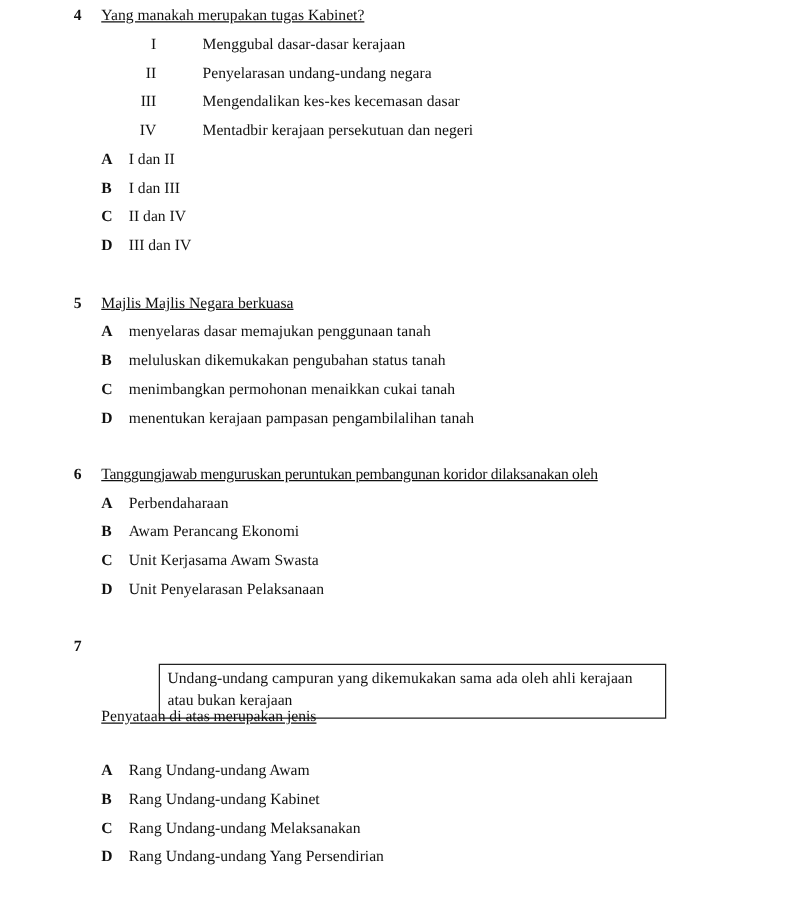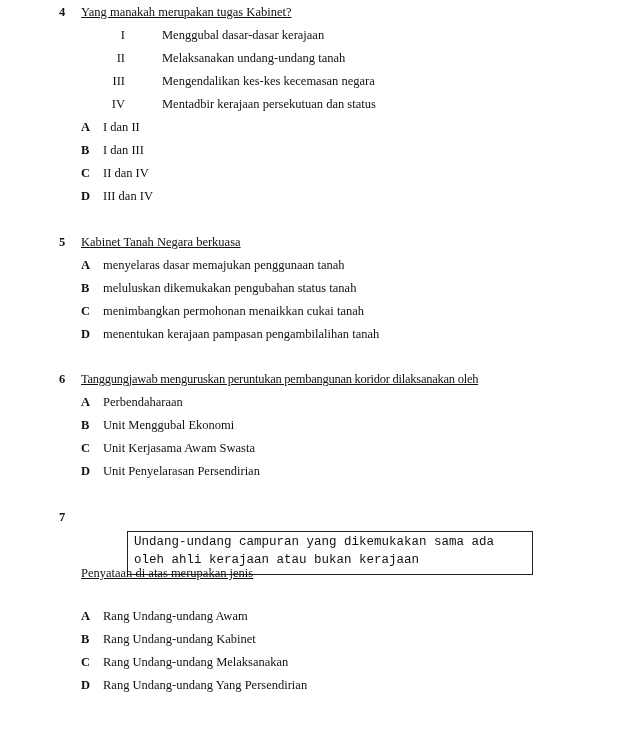--- a/index.html
+++ b/index.html
@@ -24,83 +24,82 @@
   .opt-letter { font-weight: bold; left: 81px; }
   .opt-text { left: 103px; }
   .box {
     position: absolute;
     left: 127px;
     top: 531px;
     width: 404px;
     height: 42px;
     border: 1px solid #222222;
     box-sizing: content-box;
-    font-family: Liberation Mono, monospace;
   }
   .box-text {
     position: absolute;
     left: 6px;
     top: 1px;
     width: 396px;
     line-height: 18px;
     white-space: normal;
   }
 </style>
 </head>
 <body>
 
 <div>
   <span class="abs qnum" style="top:5px">4</span>
   <span class="abs stem" style="top:5px">Yang manakah merupakan tugas Kabinet?</span>
 
   <span class="abs roman" style="top:28px">I</span>
   <span class="abs roman-text" style="top:28px">Menggubal dasar-dasar kerajaan</span>
   <span class="abs roman" style="top:51px">II</span>
-  <span class="abs roman-text" style="top:51px">Melaksanakan undang-undang tanah</span>
+  <span class="abs roman-text" style="top:51px">Penyelarasan undang-undang negara</span>
   <span class="abs roman" style="top:74px">III</span>
-  <span class="abs roman-text" style="top:74px">Mengendalikan kes-kes kecemasan negara</span>
+  <span class="abs roman-text" style="top:74px">Mengendalikan kes-kes kecemasan dasar</span>
   <span class="abs roman" style="top:97px">IV</span>
-  <span class="abs roman-text" style="top:97px">Mentadbir kerajaan persekutuan dan status</span>
+  <span class="abs roman-text" style="top:97px">Mentadbir kerajaan persekutuan dan negeri</span>
 
   <span class="abs opt-letter" style="top:120px">A</span>
   <span class="abs opt-text" style="top:120px">I dan II</span>
   <span class="abs opt-letter" style="top:143px">B</span>
   <span class="abs opt-text" style="top:143px">I dan III</span>
   <span class="abs opt-letter" style="top:166px">C</span>
   <span class="abs opt-text" style="top:166px">II dan IV</span>
   <span class="abs opt-letter" style="top:189px">D</span>
   <span class="abs opt-text" style="top:189px">III dan IV</span>
 </div>
 
 <div>
   <span class="abs qnum" style="top:235px">5</span>
-  <span class="abs stem" style="top:235px">Kabinet Tanah Negara berkuasa</span>
+  <span class="abs stem" style="top:235px">Majlis Majlis Negara berkuasa</span>
 
   <span class="abs opt-letter" style="top:258px">A</span>
   <span class="abs opt-text" style="top:258px">menyelaras dasar memajukan penggunaan tanah</span>
   <span class="abs opt-letter" style="top:281px">B</span>
   <span class="abs opt-text" style="top:281px">meluluskan dikemukakan pengubahan status tanah</span>
   <span class="abs opt-letter" style="top:304px">C</span>
   <span class="abs opt-text" style="top:304px">menimbangkan permohonan menaikkan cukai tanah</span>
   <span class="abs opt-letter" style="top:327px">D</span>
   <span class="abs opt-text" style="top:327px">menentukan kerajaan pampasan pengambilalihan tanah</span>
 </div>
 
 <div>
   <span class="abs qnum" style="top:372px">6</span>
   <span class="abs stem" style="top:372px; letter-spacing:-0.25px">Tanggungjawab menguruskan peruntukan pembangunan koridor dilaksanakan oleh</span>
 
   <span class="abs opt-letter" style="top:395px">A</span>
   <span class="abs opt-text" style="top:395px">Perbendaharaan</span>
   <span class="abs opt-letter" style="top:418px">B</span>
-  <span class="abs opt-text" style="top:418px">Unit Menggubal Ekonomi</span>
+  <span class="abs opt-text" style="top:418px">Awam Perancang Ekonomi</span>
   <span class="abs opt-letter" style="top:441px">C</span>
   <span class="abs opt-text" style="top:441px">Unit Kerjasama Awam Swasta</span>
   <span class="abs opt-letter" style="top:464px">D</span>
-  <span class="abs opt-text" style="top:464px">Unit Penyelarasan Persendirian</span>
+  <span class="abs opt-text" style="top:464px">Unit Penyelarasan Pelaksanaan</span>
 </div>
 
 <div>
   <span class="abs qnum" style="top:510px">7</span>
 
   <div class="box">
     <span class="box-text">Undang-undang campuran yang dikemukakan sama ada oleh ahli kerajaan atau bukan kerajaan</span>
   </div>
 
   <span class="abs stem" style="top:566px">Penyataan di atas merupakan jenis</span>

